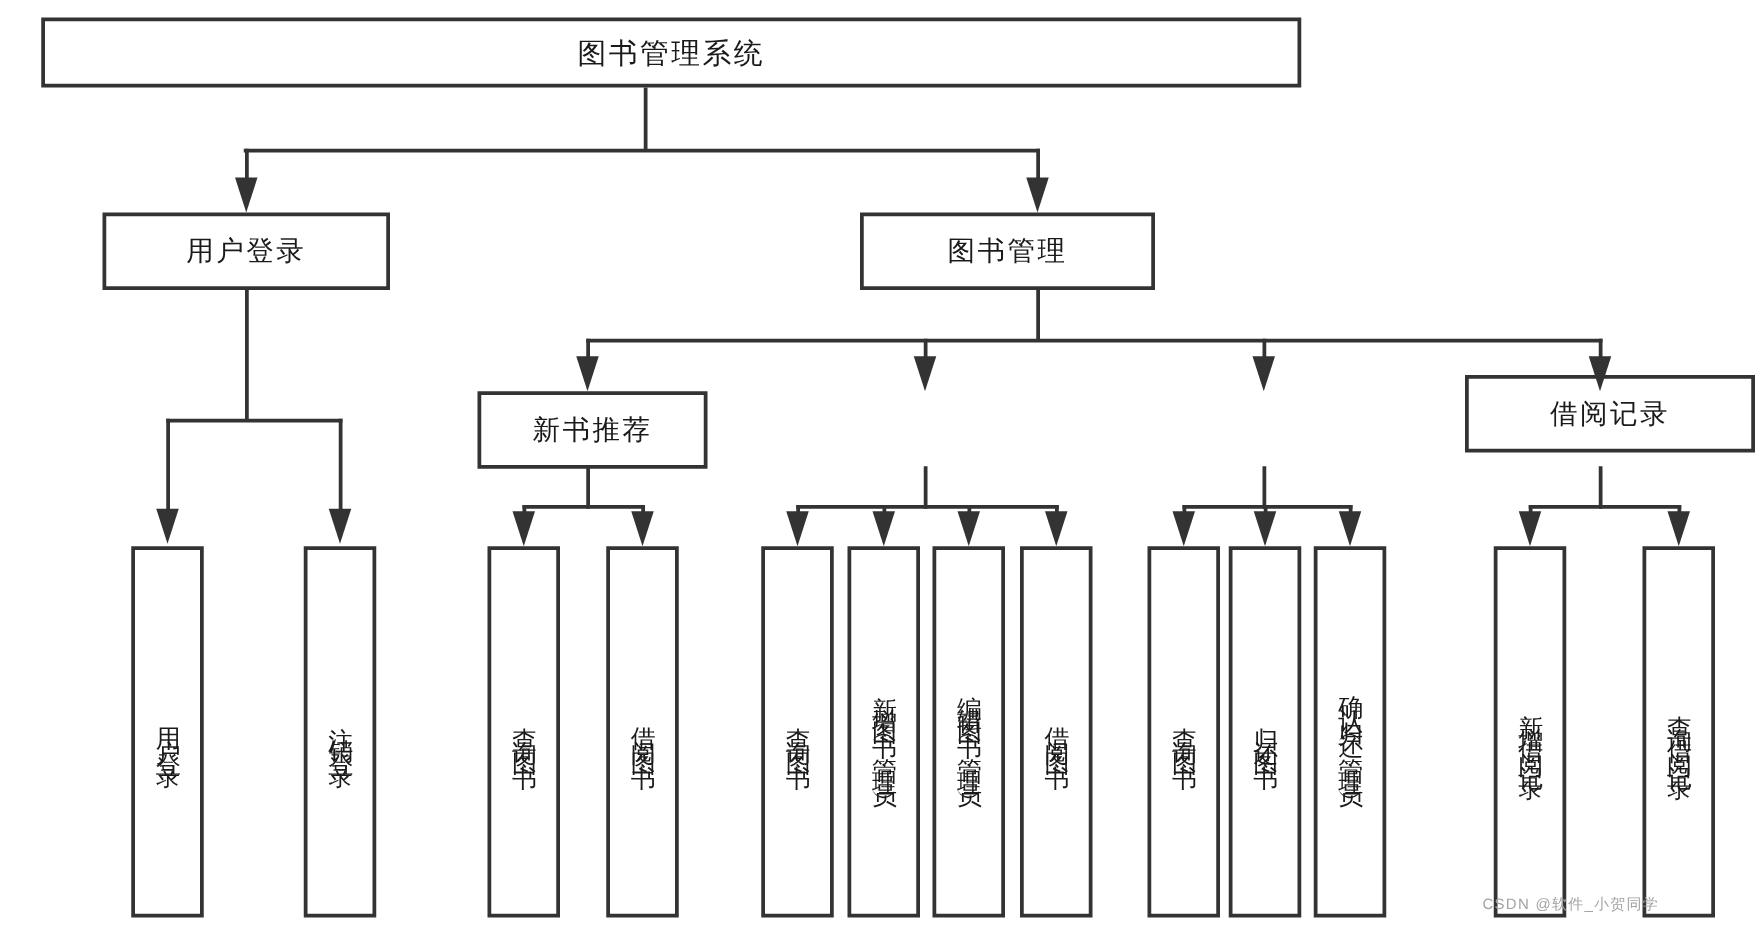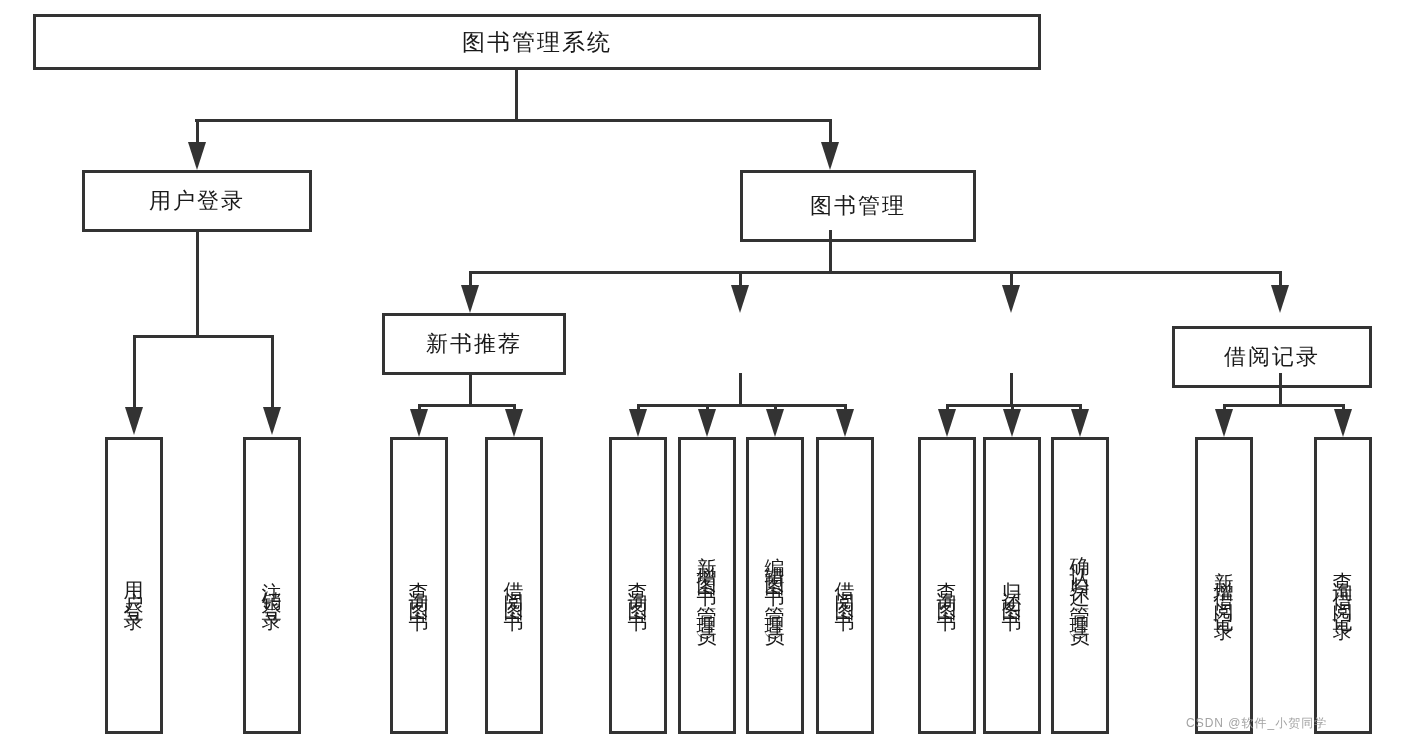--- a/index.html
+++ b/index.html
@@ -36,24 +36,24 @@
   }
 </style>
 </head>
 <body>
 
 <div id="stage">
 
   <div class="hbox" style="left:12px; top:14px; width:1008px; height:56px; font-size:23px;margin-left:21px;">图书管理系统</div>
 
   <div class="hbox" style="left:82px; top:170px; width:230px; height:62px;">用户登录</div>
-  <div class="hbox" style="left:740px; top:170px; width:236px; height:72px;text-align:right;">图书管理</div>
+  <div class="hbox" style="left:688px; top:170px; width:236px; height:62px;text-align:right;">图书管理</div>
 
   <div class="hbox" style="left:382px; top:313px; width:184px; height:62px;">新书推荐</div>
-  <div class="hbox" style="left:1172px; top:326px; width:200px; height:62px;">借阅记录</div>
+  <div class="hbox" style="left:1172px; top:300px; width:232px; height:62px;">借阅记录</div>
 
   <div class="vbox" style="left:105px;">
     <span class="vtext">用户登录</span>
     </div>
   <div class="vbox" style="left:243px;">
     <span class="vtext">注销登录</span>
     </div>
 
   <div class="vbox" style="left:390px;">
     <span class="vtext">查询图书</span>

